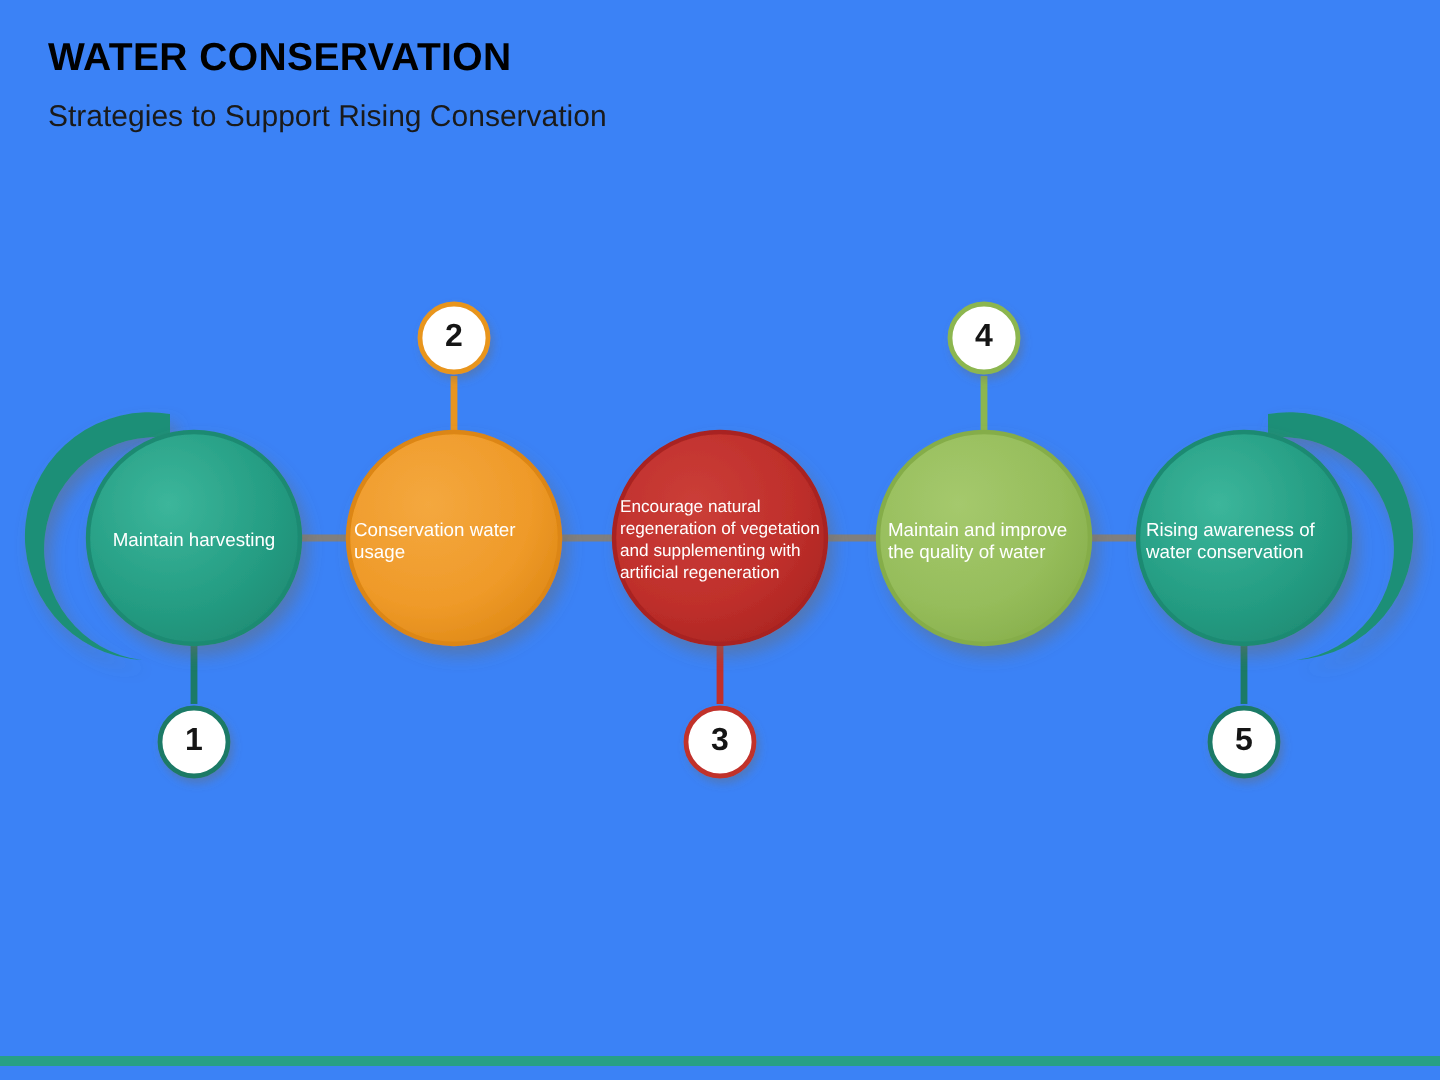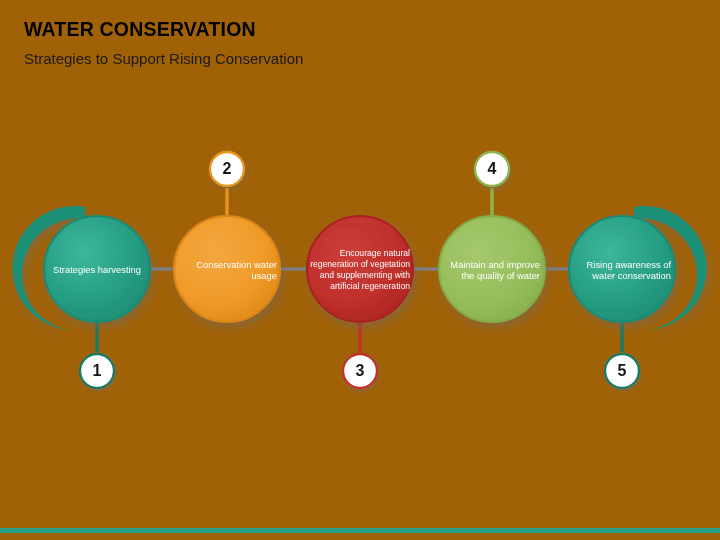--- a/index.html
+++ b/index.html
@@ -12,21 +12,21 @@
     background: #ffffff;
     font-family: "Liberation Sans", sans-serif;
     overflow: hidden;
     position: relative;
   }
   #slide {
     position: absolute;
     left: 0; top: 0;
     width: 720px;
     height: 540px;
-    background: #a16207;
+    background: #3b82f6;
   }
 
   
   #title {
     position: absolute;
     left: 24px;
     top: 18px;
     font-size: 19.5px;
     font-weight: bold;
     color: #000000;
@@ -52,21 +52,21 @@
     height: 540px;
   }
   #diagram svg {
     display: block;
   }
 
   
   .node-label {
     position: absolute;
     color: #ffffff;
-    text-align: right;
+    text-align: left;
     line-height: 1.18;
     pointer-events: none;
     display: flex;
     align-items: center;
     justify-content: center;
     box-sizing: border-box;
   }
   .node-label.small {
     font-size: 8.6px;
     line-height: 1.28;
@@ -192,21 +192,21 @@
       </g>
       <g filter="url(#tinyshadow)">
         <circle cx="492" cy="169" r="17" fill="#ffffff" stroke="#8cb64f" stroke-width="2.4"></circle>
       </g>
       <g filter="url(#tinyshadow)">
         <circle cx="622" cy="371" r="17" fill="#ffffff" stroke="#1b7a66" stroke-width="2.4"></circle>
       </g>
     </svg>
   </div>
 
-  <div class="node-label med" style="left:50px; top:240px; width:94px; height:60px;">Strategies harvesting</div>
+  <div class="node-label med" style="left:50px; top:240px; width:94px; height:60px;">Maintain harvesting</div>
 
   <div class="node-label med" style="left:177px; top:240px; width:100px; height:60px;">Conservation water usage</div>
 
   <div class="node-label small" style="left:310px; top:220px; width:100px; height:100px;">Encourage natural regeneration of vegetation and supplementing with artificial regeneration</div>
 
   <div class="node-label med" style="left:444px; top:240px; width:96px; height:60px;">Maintain and improve the quality of water</div>
 
   <div class="node-label med" style="left:573px; top:240px; width:98px; height:60px;">Rising awareness of water conservation</div>
 
   <div class="badge-num" style="left:80px; top:354px;">1</div>

